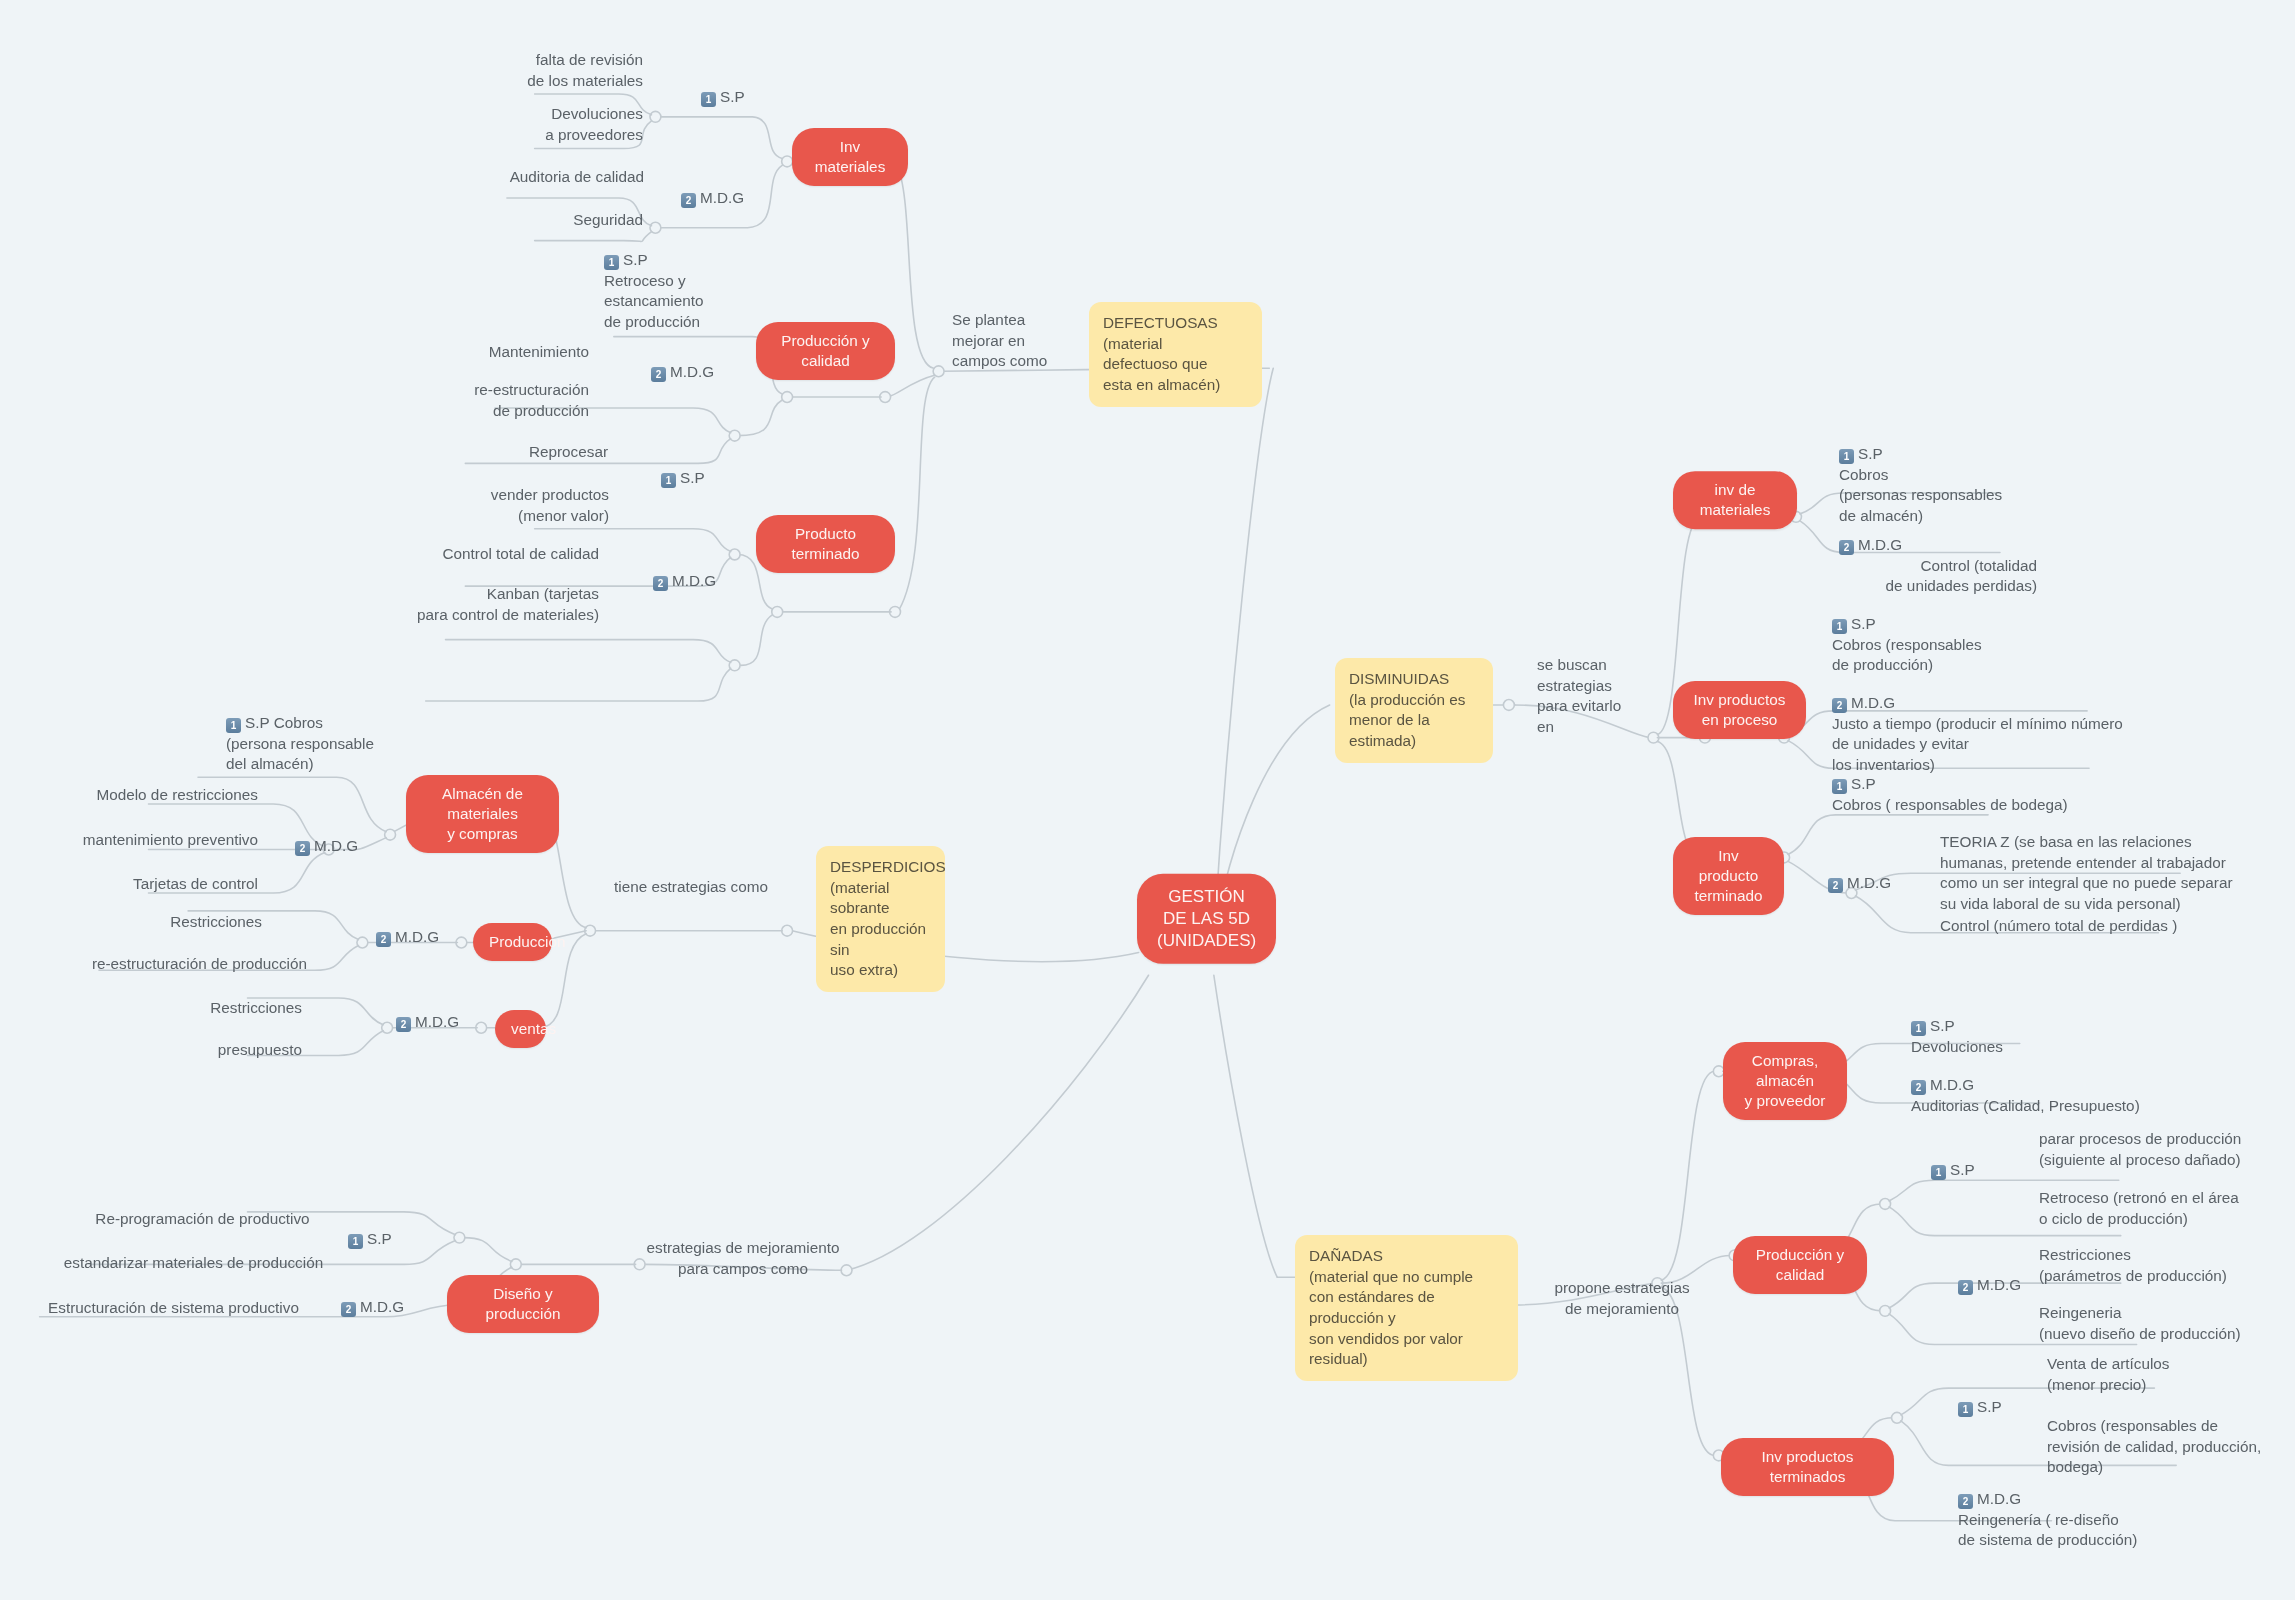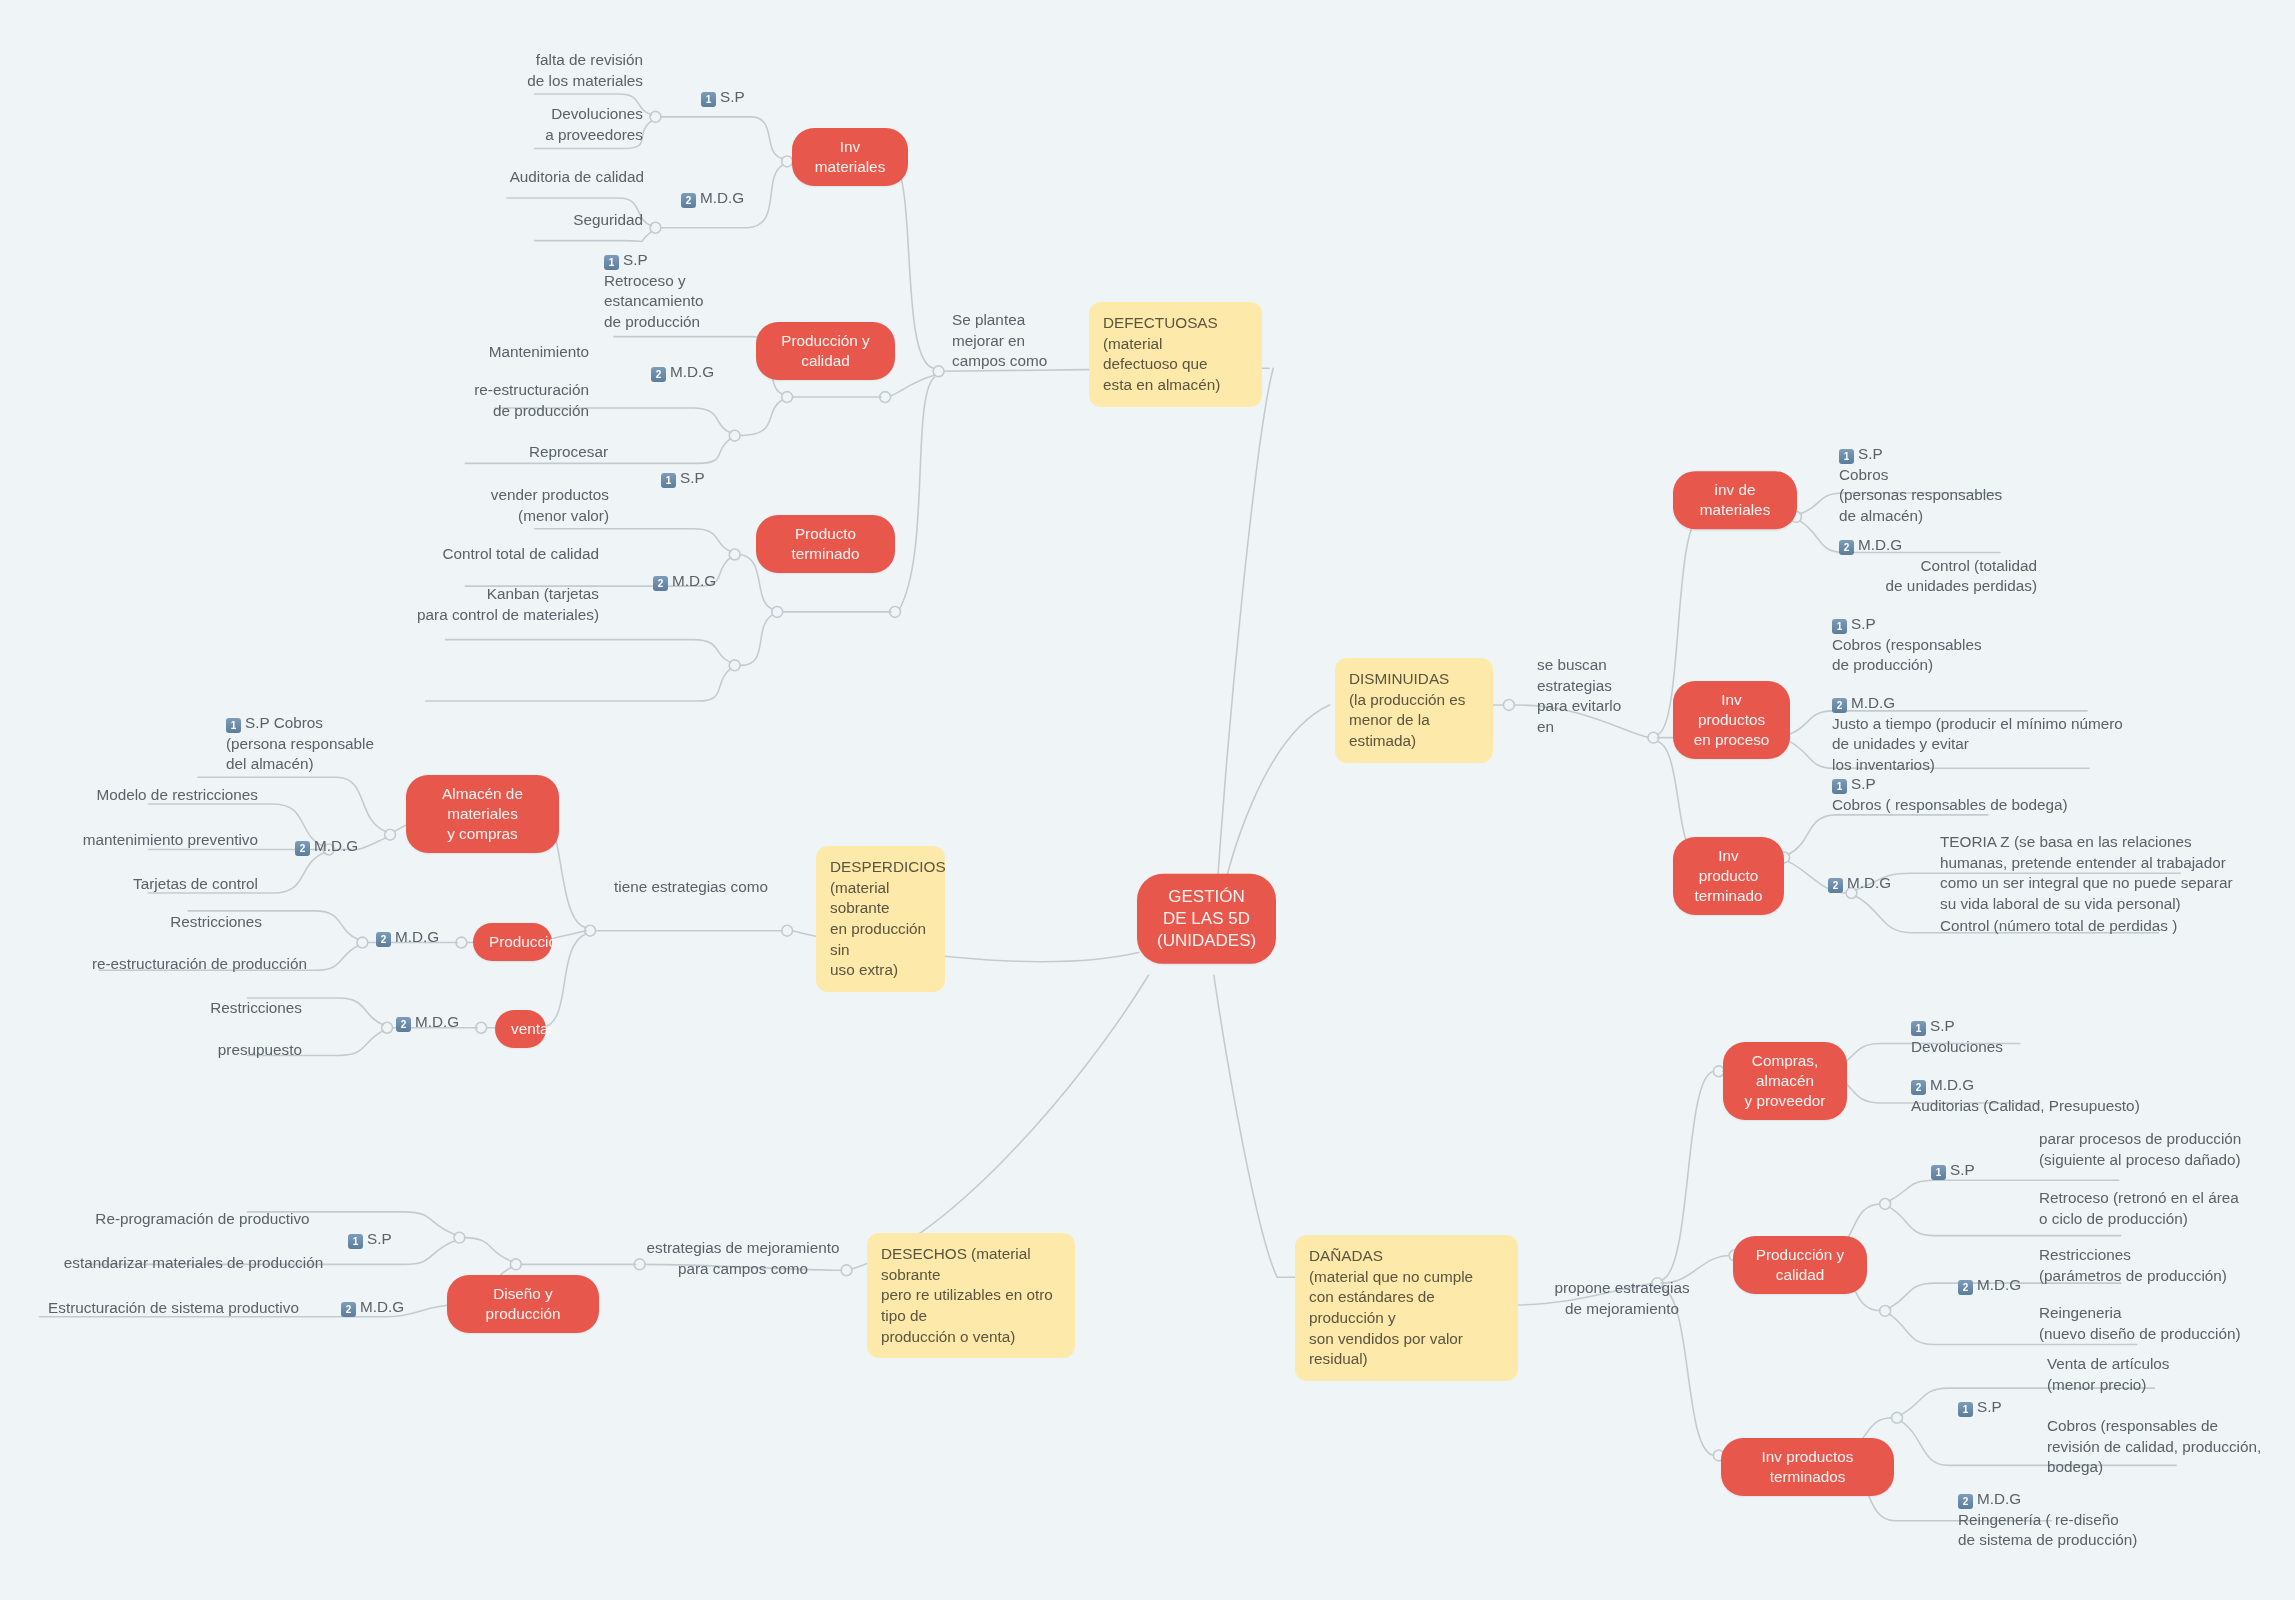--- a/index.html
+++ b/index.html
@@ -299,21 +299,21 @@
 para evitarlo
  en</div>
 
   <div class="node pill" style="left:1673px;top:500px;width:124px;transform:translateY(-50%);">inv de materiales</div>
   <div class="node badgeline l" style="left:1839px;top:444px;width:198px;"><span class="badge">1</span><span>S.P</span><span style="display:block;">Cobros
 (personas responsables
 de almacén)</span></div>
   <div class="node badgeline l" style="left:1839px;top:535px;width:198px;"><span class="badge">2</span><span>M.D.G</span><span style="display:block;text-align:right;">Control (totalidad
 de unidades perdidas)</span></div>
 
-  <div class="node pill" style="left:1673px;top:681px;width:117px;">Inv productos
+  <div class="node pill" style="left:1673px;top:681px;width:133px;">Inv productos
 en proceso</div>
   <div class="node badgeline l" style="left:1832px;top:614px;width:218px;"><span class="badge">1</span><span>S.P</span><span style="display:block;">Cobros (responsables
 de producción)</span></div>
   <div class="node badgeline l" style="left:1832px;top:693px;width:307px;"><span class="badge">2</span><span>M.D.G</span><span style="display:block;">Justo a tiempo (producir el mínimo número
 de unidades  y evitar
  los  inventarios)</span></div>
 
   <div class="node pill" style="left:1673px;top:837px;width:111px;">Inv producto
 terminado</div>
   <div class="node badgeline l" style="left:1832px;top:774px;width:277px;"><span class="badge">1</span><span>S.P</span><span style="display:block;">Cobros ( responsables de bodega)</span></div>
@@ -342,23 +342,20 @@
   <div class="node pill" style="left:473px;top:923px;width:79px;">Producción</div>
   <div class="node badgeline l" style="left:376px;top:927px;width:119px;"><span class="badge">2</span><span>M.D.G</span></div>
   <div class="node leaf r" style="left:79px;top:912px;width:183px;">Restricciones</div>
   <div class="node leaf r" style="left:20px;top:954px;width:287px;">re-estructuración de producción</div>
 
   <div class="node pill" style="left:495px;top:1010px;width:51px;">ventas</div>
   <div class="node badgeline l" style="left:396px;top:1012px;width:119px;"><span class="badge">2</span><span>M.D.G</span></div>
   <div class="node leaf r" style="left:119px;top:998px;width:183px;">Restricciones</div>
   <div class="node leaf r" style="left:119px;top:1040px;width:183px;">presupuesto</div>
 
-  <div class="node yellow" style="left:867px;top:1233px;width:208px;">DESECHOS (material sobrante
-pero re utilizables en otro tipo de
-producción o venta)</div>
   <div class="node leaf c" style="left:634px;top:1238px;width:218px;">estrategias de mejoramiento
  para campos como</div>
 
   <div class="node pill" style="left:447px;top:1245px;width:152px;transform:translateY(-2px);margin-top:32px;">Diseño y producción</div>
   <div class="node badgeline l" style="left:348px;top:1229px;width:119px;"><span class="badge">1</span><span>S.P</span></div>
   <div class="node badgeline l" style="left:341px;top:1297px;width:119px;"><span class="badge">2</span><span>M.D.G</span></div>
   <div class="node leaf c" style="left:59px;top:1209px;width:287px;">Re-programación de productivo</div>
   <div class="node leaf c" style="left:30px;top:1253px;width:327px;">estandarizar materiales de producción</div>
   <div class="node leaf c" style="left:10px;top:1298px;width:327px;">Estructuración de sistema productivo</div>
 

